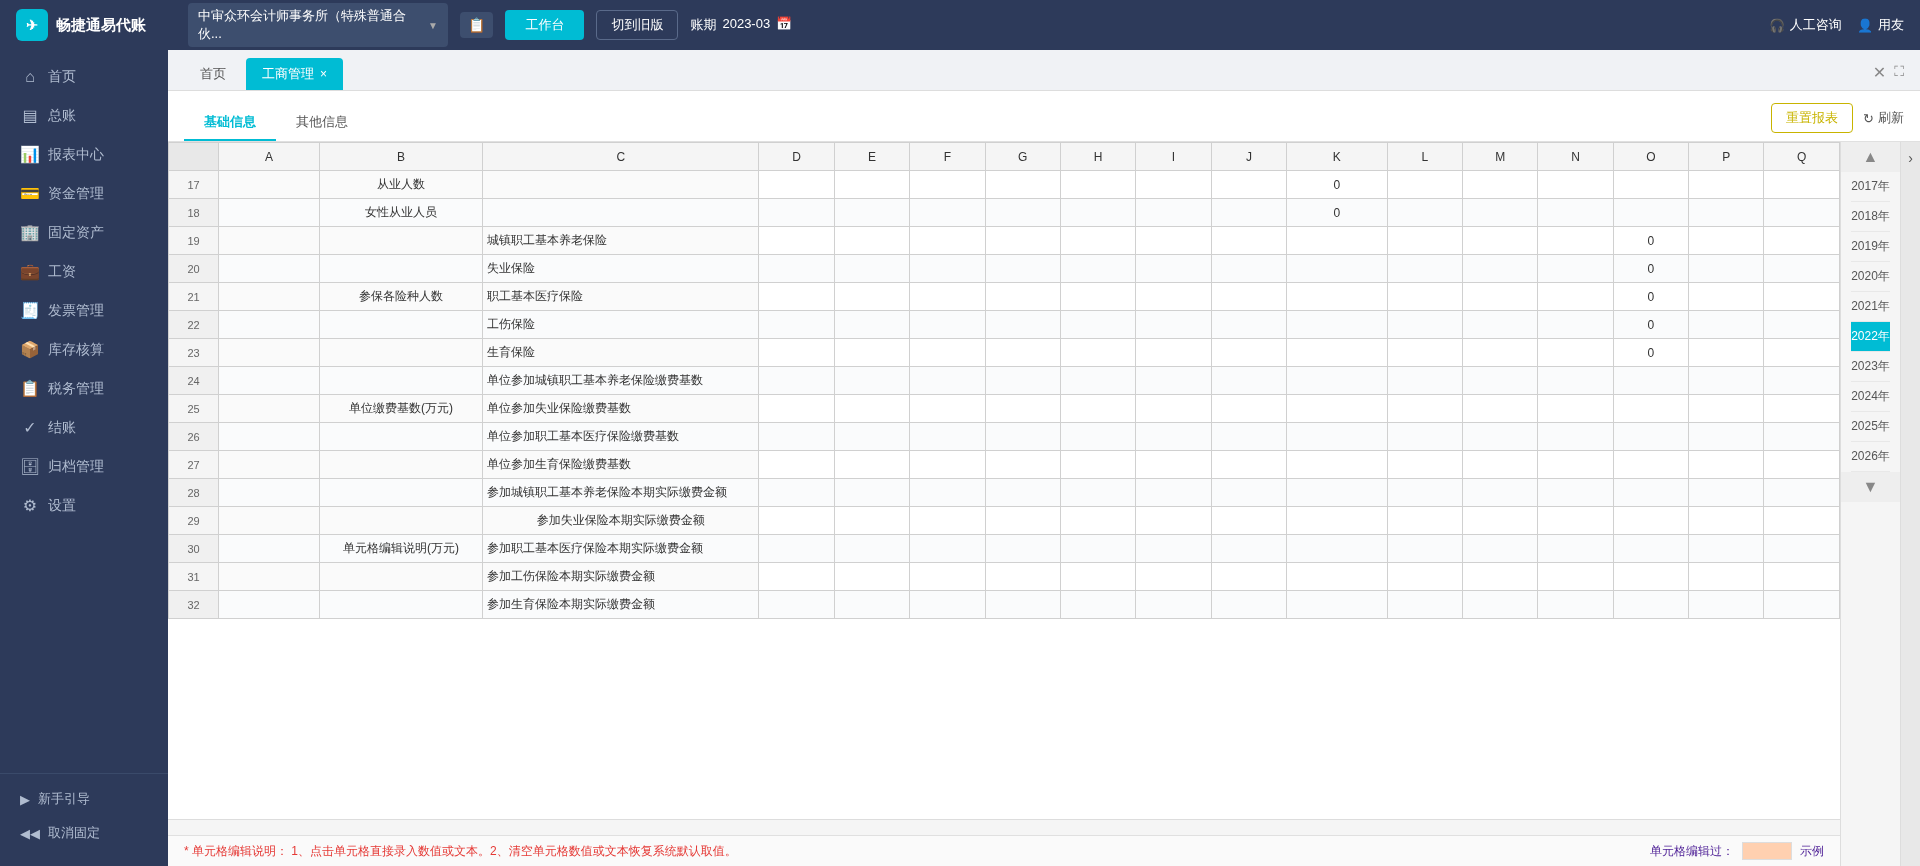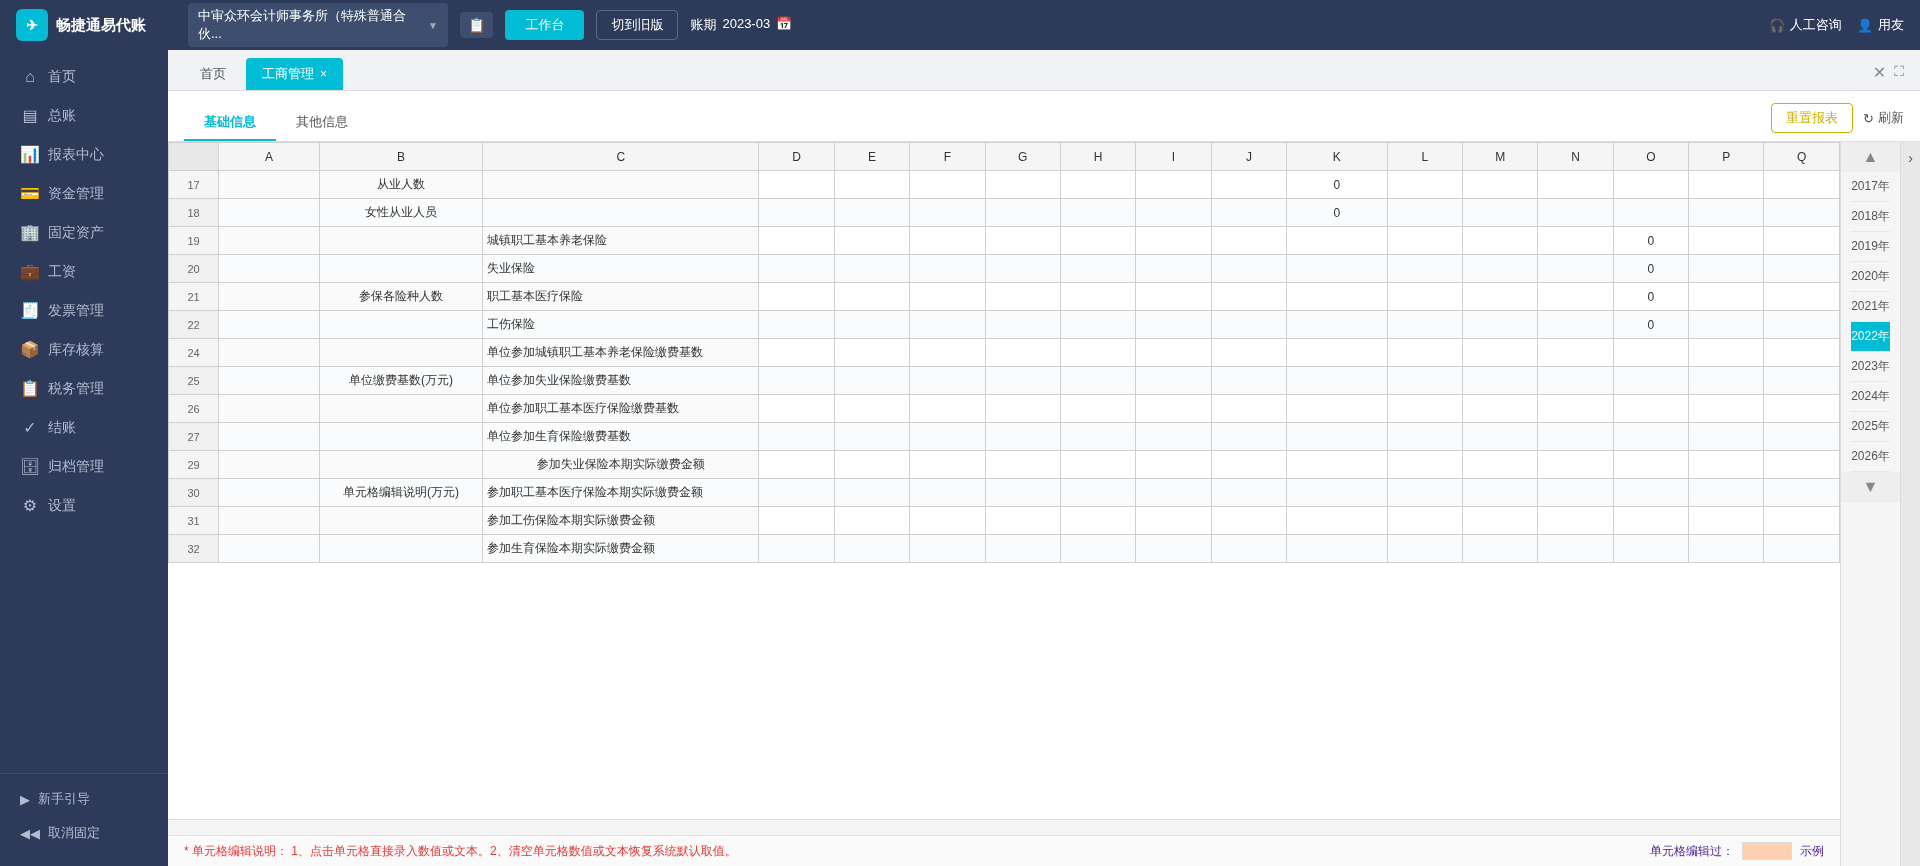--- a/index.html
+++ b/index.html
@@ -669,20 +669,40 @@
                     <td class="cell-data"></td>
                     <td class="cell-data"></td>
                     <td class="cell-data"></td>
                     <td class="cell-data"></td>
                     <td class="cell-data"></td>
                     <td class="cell-data">0</td>
                     <td class="cell-data"></td>
                     <td class="cell-data"></td>
                   </tr>
                   <tr>
+                    <td class="row-num">23</td>
+                    <td class="cell-label"></td>
+                    <td class="cell-label"></td>
+                    <td class="cell-label" style="text-align: left;">生育保险</td>
+                    <td class="cell-data"></td>
+                    <td class="cell-data"></td>
+                    <td class="cell-data"></td>
+                    <td class="cell-data"></td>
+                    <td class="cell-data"></td>
+                    <td class="cell-data"></td>
+                    <td class="cell-data"></td>
+                    <td class="cell-data"></td>
+                    <td class="cell-data"></td>
+                    <td class="cell-data"></td>
+                    <td class="cell-data"></td>
+                    <td class="cell-data">0</td>
+                    <td class="cell-data"></td>
+                    <td class="cell-data"></td>
+                  </tr>
+                  <tr>
                     <td class="row-num">24</td>
                     <td class="cell-label"></td>
                     <td class="cell-label"></td>
                     <td class="cell-label" style="text-align: left;">单位参加城镇职工基本养老保险缴费基数</td>
                     <td class="cell-data"></td>
                     <td class="cell-data"></td>
                     <td class="cell-data"></td>
                     <td class="cell-data"></td>
                     <td class="cell-data"></td>
                     <td class="cell-data"></td>
@@ -733,20 +753,40 @@
                     <td class="cell-data"></td>
                     <td class="cell-data"></td>
                     <td class="cell-data"></td>
                     <td class="cell-data"></td>
                   </tr>
                   <tr>
                     <td class="row-num">27</td>
                     <td class="cell-label"></td>
                     <td class="cell-label"></td>
                     <td class="cell-label" style="text-align: left;">单位参加生育保险缴费基数</td>
+                    <td class="cell-data"></td>
+                    <td class="cell-data"></td>
+                    <td class="cell-data"></td>
+                    <td class="cell-data"></td>
+                    <td class="cell-data"></td>
+                    <td class="cell-data"></td>
+                    <td class="cell-data"></td>
+                    <td class="cell-data"></td>
+                    <td class="cell-data"></td>
+                    <td class="cell-data"></td>
+                    <td class="cell-data"></td>
+                    <td class="cell-data"></td>
+                    <td class="cell-data"></td>
+                    <td class="cell-data"></td>
+                  </tr>
+                  <tr>
+                    <td class="row-num">28</td>
+                    <td class="cell-label"></td>
+                    <td class="cell-label"></td>
+                    <td class="cell-label" style="text-align: left;">参加城镇职工基本养老保险本期实际缴费金额</td>
                     <td class="cell-data"></td>
                     <td class="cell-data"></td>
                     <td class="cell-data"></td>
                     <td class="cell-data"></td>
                     <td class="cell-data"></td>
                     <td class="cell-data"></td>
                     <td class="cell-data"></td>
                     <td class="cell-data"></td>
                     <td class="cell-data"></td>
                     <td class="cell-data"></td>

